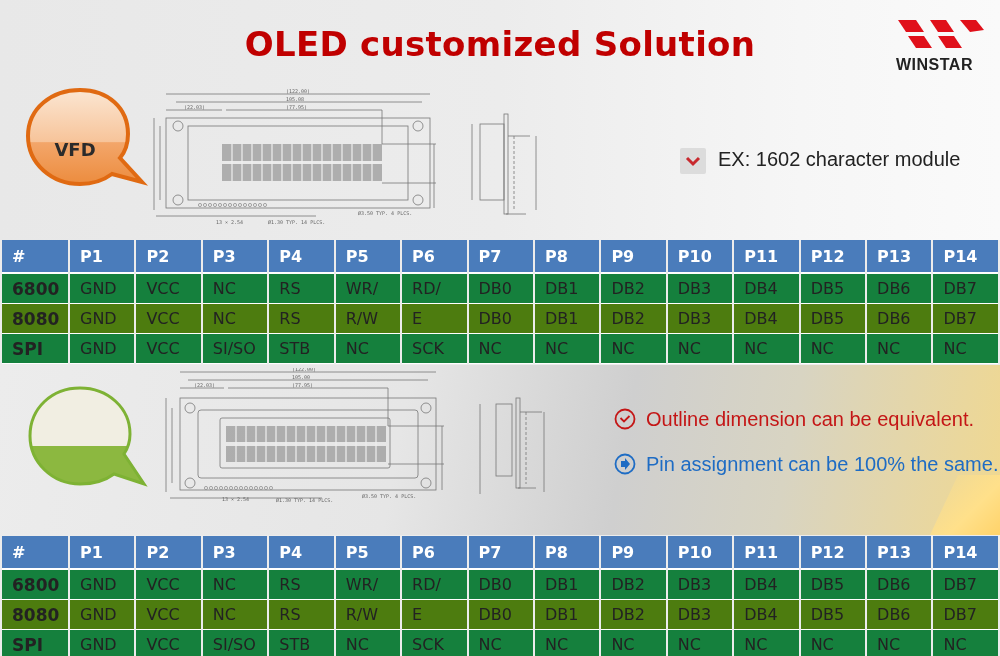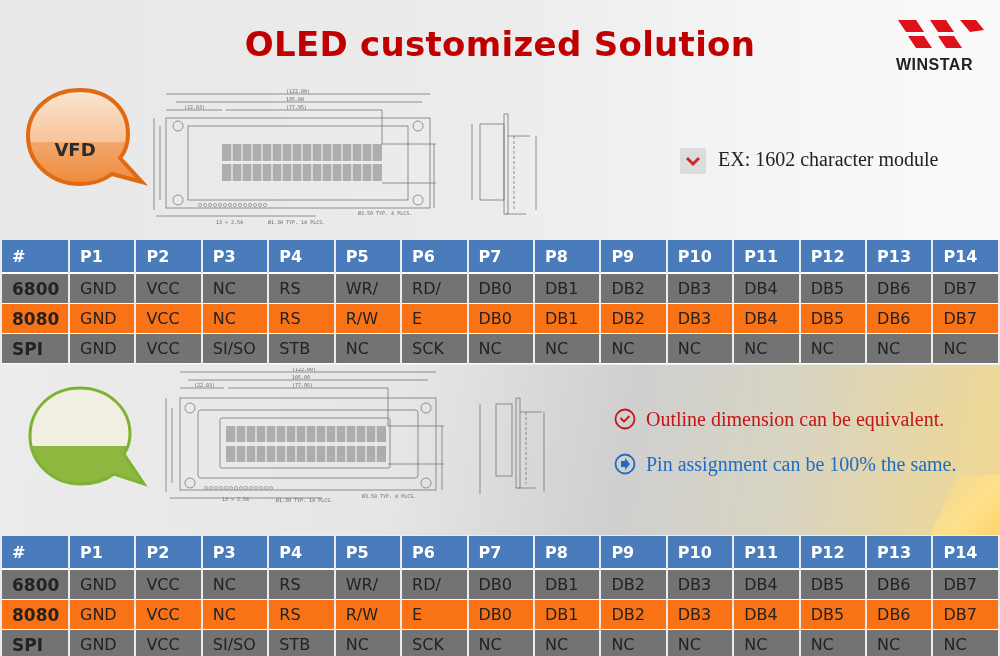--- a/index.html
+++ b/index.html
@@ -37,21 +37,21 @@
 
   
   .bubble { position: absolute; }
   .bubble .txt {
     position: absolute; width: 100%; text-align: center;
     font-weight: bold; color: #2b2b2b; font-family: "DejaVu Sans", sans-serif; margin-top: 11px;
   }
 
   .drawing { position: absolute; }
 
-  .note { position: absolute; font-family: Liberation Serif, serif; white-space: nowrap; padding-left: 32px; }
+  .note { position: absolute; font-family: Liberation Sans, sans-serif; white-space: nowrap; padding-left: 32px; }
   .note .chk {
     display: inline-block; width: 26px; height: 26px; background: #dcdcdc;
     vertical-align: middle; margin-right: 12px; position: relative; border-radius: 2px;
   }
   .note-ex { left: 648px; top: 148px; font-size: 20px; color: #222; }
   .note-red { left: 582px; top: 408px; font-size: 20px; color: #c41616; }
   .note-blue { left: 582px; top: 453px; font-size: 20px; color: #1e6cc4; }
   .note .ci { display: inline-block; vertical-align: -4px; margin-right: 10px; }
 
   
@@ -64,22 +64,22 @@
     text-align: left; padding-left: 10px; white-space: nowrap; overflow: hidden;
   }
   .pin-table th {
     background: #4a7cbb; color: #fff; font-weight: bold; font-size: 16px;
     height: 34px; border-bottom: 2px solid #fff;
   }
   .pin-table td {
     font-size: 16px; color: #222; height: 30px;
     border-bottom: 1px solid #fff;
   }
-  .pin-table tr.r0 td, .pin-table tr.r2 td { background: #737373; }
-  .pin-table tr.r1 td { background: #f97316; }
+  .pin-table tr.r0 td, .pin-table tr.r2 td { background: #15803d; }
+  .pin-table tr.r1 td { background: #4d7c0f; }
   .pin-table td.rowhead { font-weight: bold; font-size: 17px; }
   .t1 { top: 240px; }
   .t2 { top: 536px; }
 </style>
 </head>
 <body>
 
 <div class="bg-top"></div>
 <div class="bg-mid">
     <div class="flare"></div>

